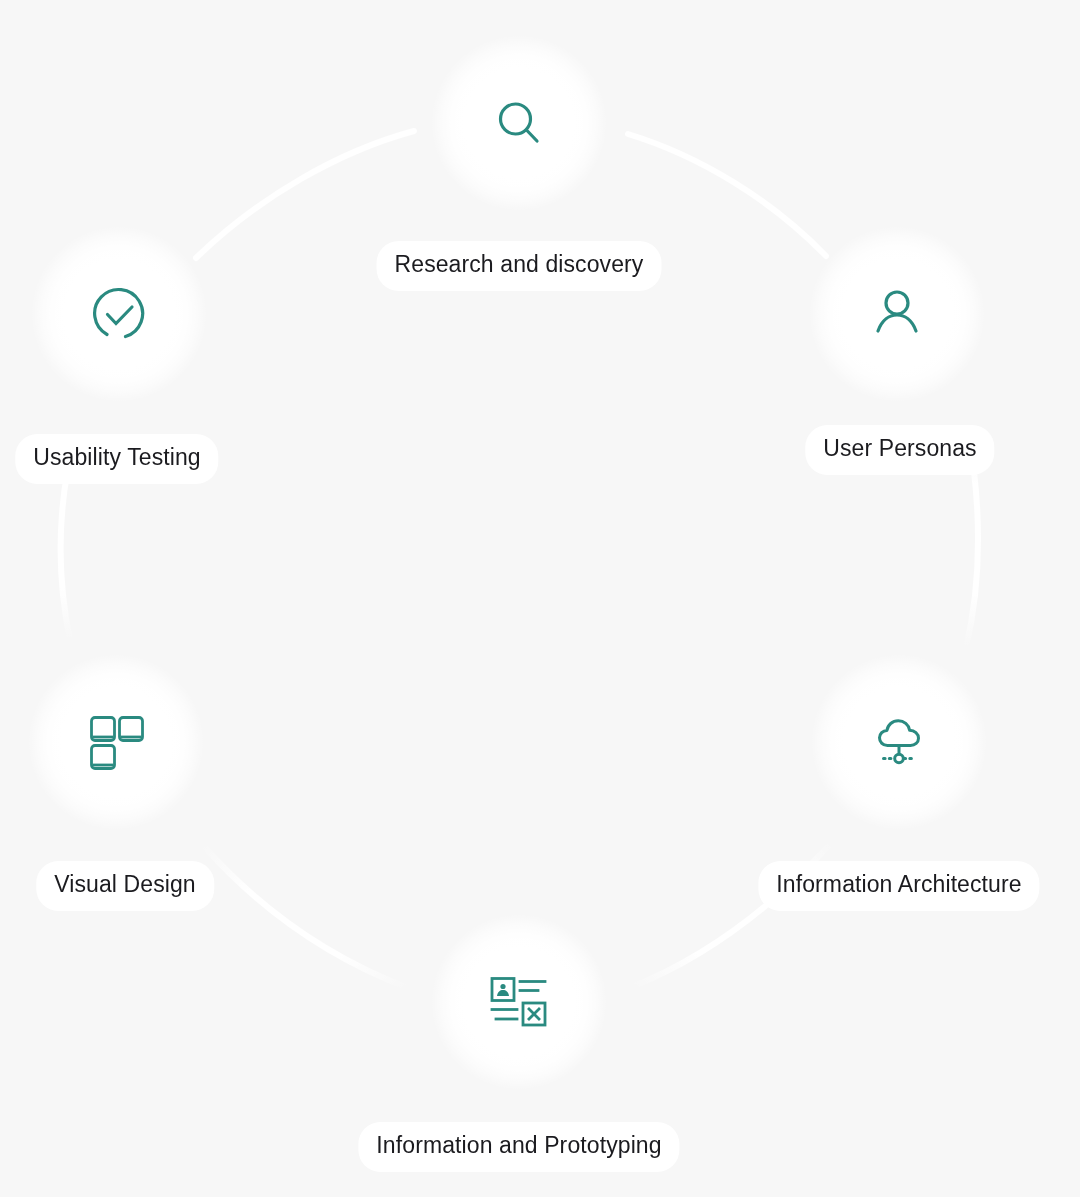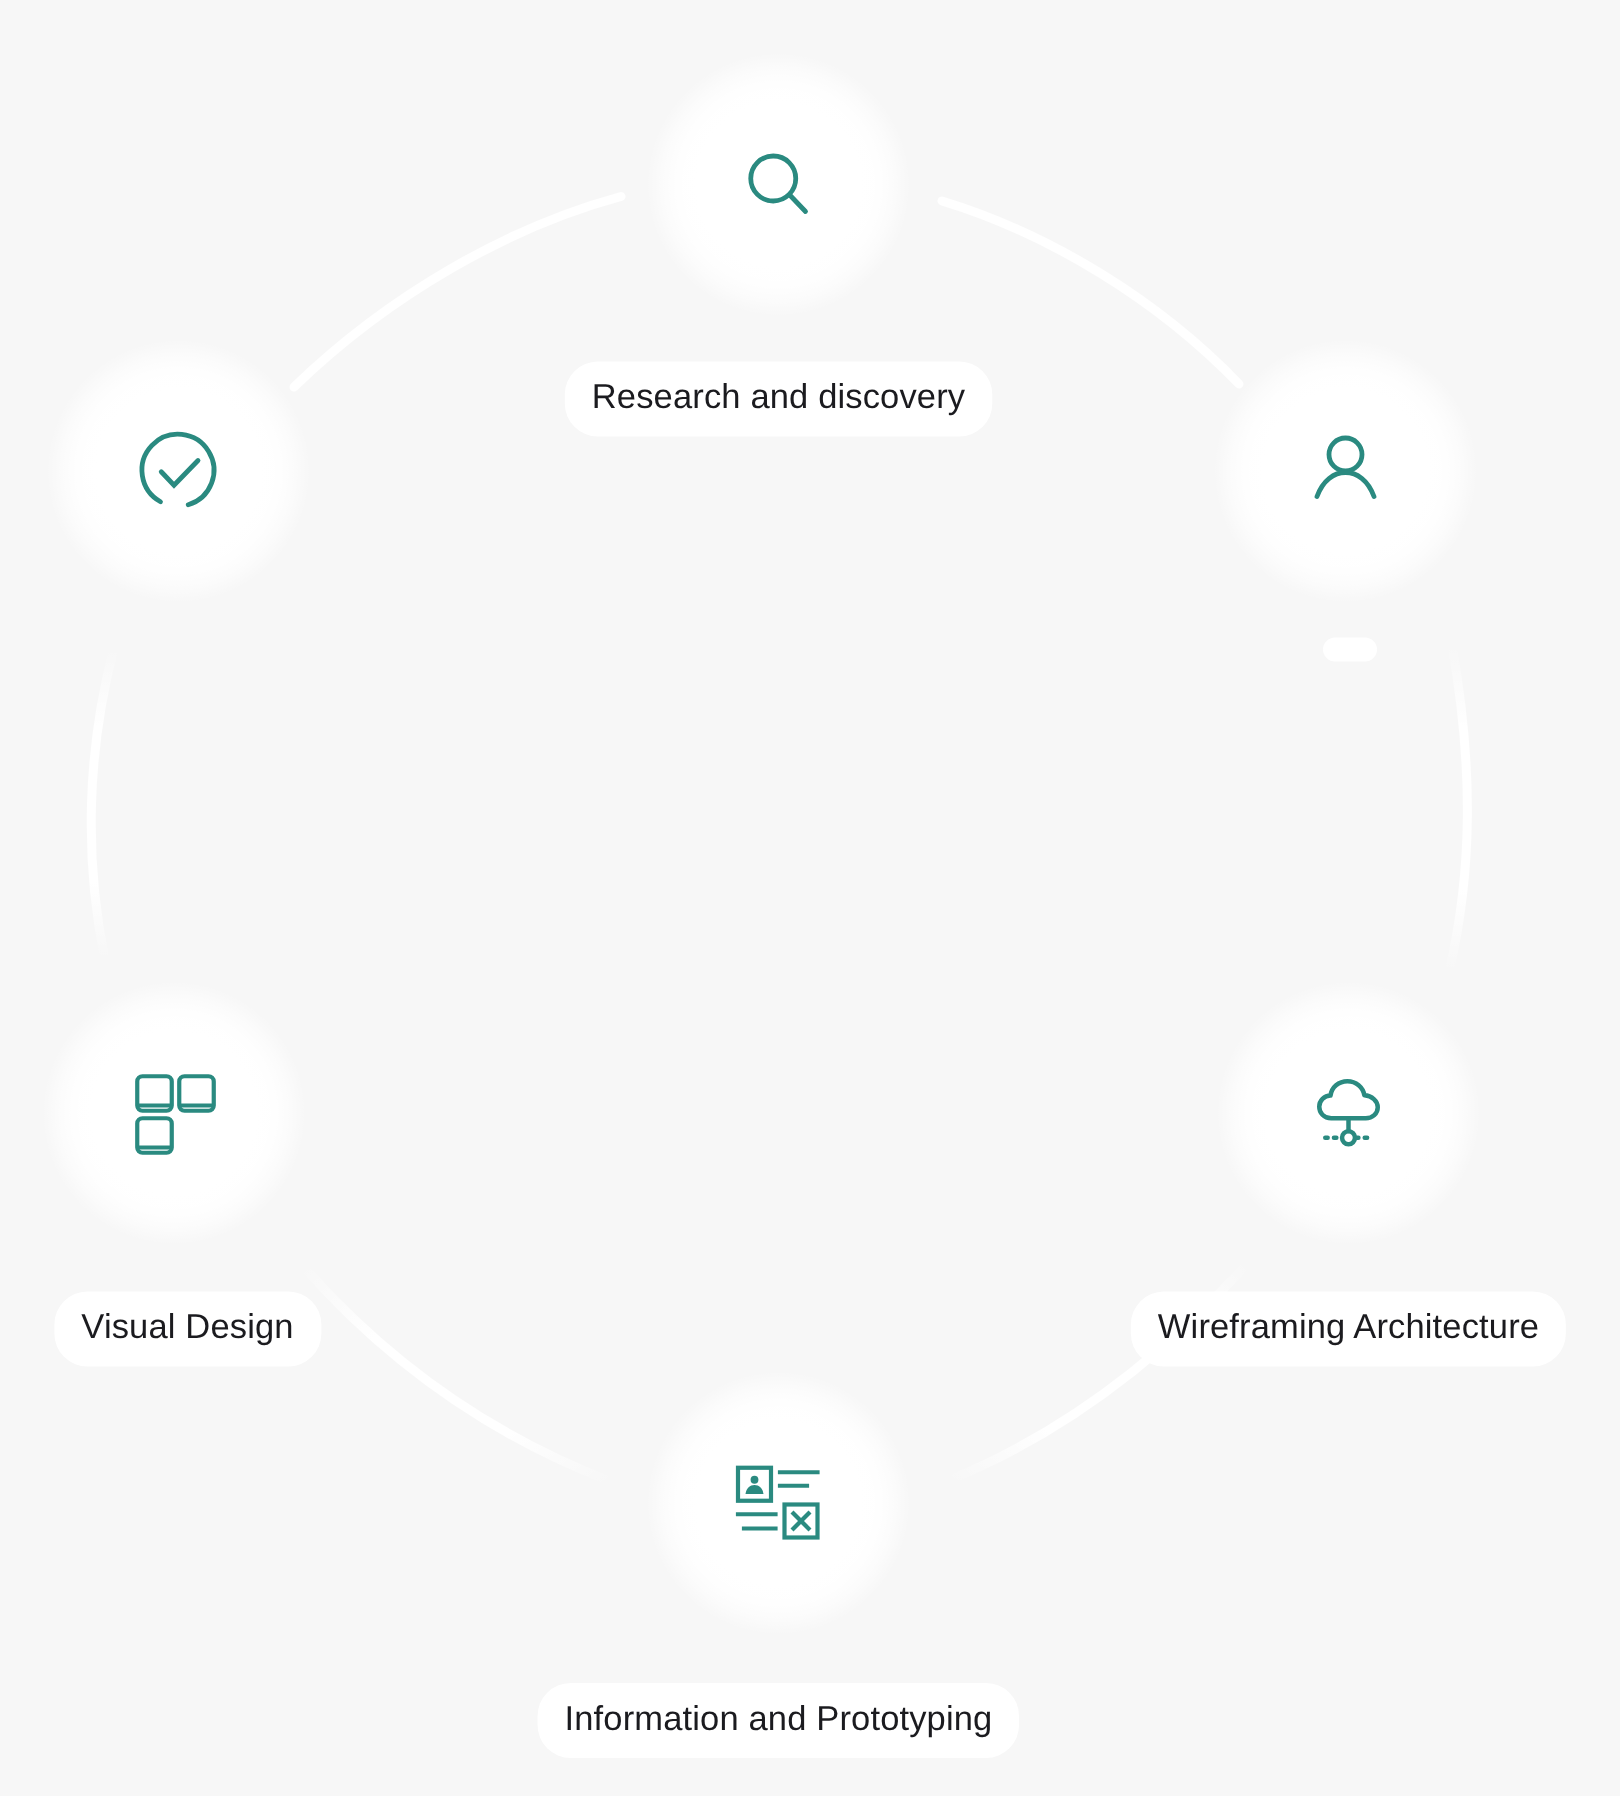--- a/index.html
+++ b/index.html
@@ -120,20 +120,21 @@
   <div class="node" style="left:897px; top:314px;">
     <div class="node-circle"></div>
     <div class="node-icon">
       <svg width="56" height="56" viewBox="0 0 56 56" fill="none" stroke="#2a8a80" stroke-width="3.2" stroke-linecap="round">
         <circle cx="28" cy="17" r="11"></circle>
         <path d="M 9 45 C 13 34, 20.5 29, 28 29 C 35.5 29, 43 34, 47 45"></path>
       </svg>
     </div>
   </div>
   <div class="node-label label-c" style="left:900px; top:425px;">
+    <span class="ln">User Personas</span>
   </div>
 
   <div class="node" style="left:899px; top:742px;">
     <div class="node-circle"></div>
     <div class="node-icon">
       <svg width="58" height="58" viewBox="0 0 58 58" fill="none" stroke="#2a8a80" stroke-width="3" stroke-linecap="round" stroke-linejoin="round">
         <path d="M 17.5 32.5 C 12.5 32.5, 9.5 28.8, 9.5 24.8
                  C 9.5 20.8, 12.8 17.4, 17 17.4
                  C 17.7 11.8, 22.4 7.8, 28.3 7.8
                  C 34 7.8, 38.7 11.8, 39.6 17.2
@@ -142,21 +143,21 @@
         <line x1="29" y1="33.5" x2="29" y2="41"></line>
         <circle cx="29" cy="45.5" r="4.3"></circle>
         <g stroke-dasharray="1.6 4.2">
           <line x1="13.5" y1="45.5" x2="24" y2="45.5"></line>
           <line x1="34" y1="45.5" x2="44.5" y2="45.5"></line>
         </g>
       </svg>
     </div>
   </div>
   <div class="node-label label-c" style="left:899px; top:861px;">
-    <span class="ln">Wireframing Architecture</span>
+    <span class="ln">Information Architecture</span>
   </div>
 
   <div class="node" style="left:519px; top:1002px;">
     <div class="node-circle"></div>
     <div class="node-icon">
       <svg width="60" height="52" viewBox="0 0 60 52" fill="none" stroke="#2a8a80" stroke-width="2.8" stroke-linecap="square">
         <rect x="3" y="2.5" width="22" height="22"></rect>
         <circle cx="14" cy="10.5" r="2.6" fill="#2a8a80" stroke="none"></circle>
         <path d="M 8 20 C 8.6 15.8, 11 14, 14 14 C 17 14, 19.4 15.8, 20 20 Z" fill="#2a8a80" stroke="none"></path>
         <line x1="31" y1="5.5" x2="56" y2="5.5"></line>
@@ -192,14 +193,17 @@
 
   <div class="node" style="left:119px; top:314px;">
     <div class="node-circle"></div>
     <div class="node-icon">
       <svg width="56" height="56" viewBox="0 0 56 56" fill="none" stroke="#2a8a80" stroke-width="3.2" stroke-linecap="round">
         <path d="M 34.5 50.5 A 24 24 0 1 0 16 48.5"></path>
         <polyline points="16.5,28.5 25,37.5 41,21"></polyline>
       </svg>
     </div>
   </div>
+  <div class="node-label label-c" style="left:117px; top:434px;">
+    <span class="ln">Usability Testing</span>
+  </div>
 
 </div>
 
 </body></html>

